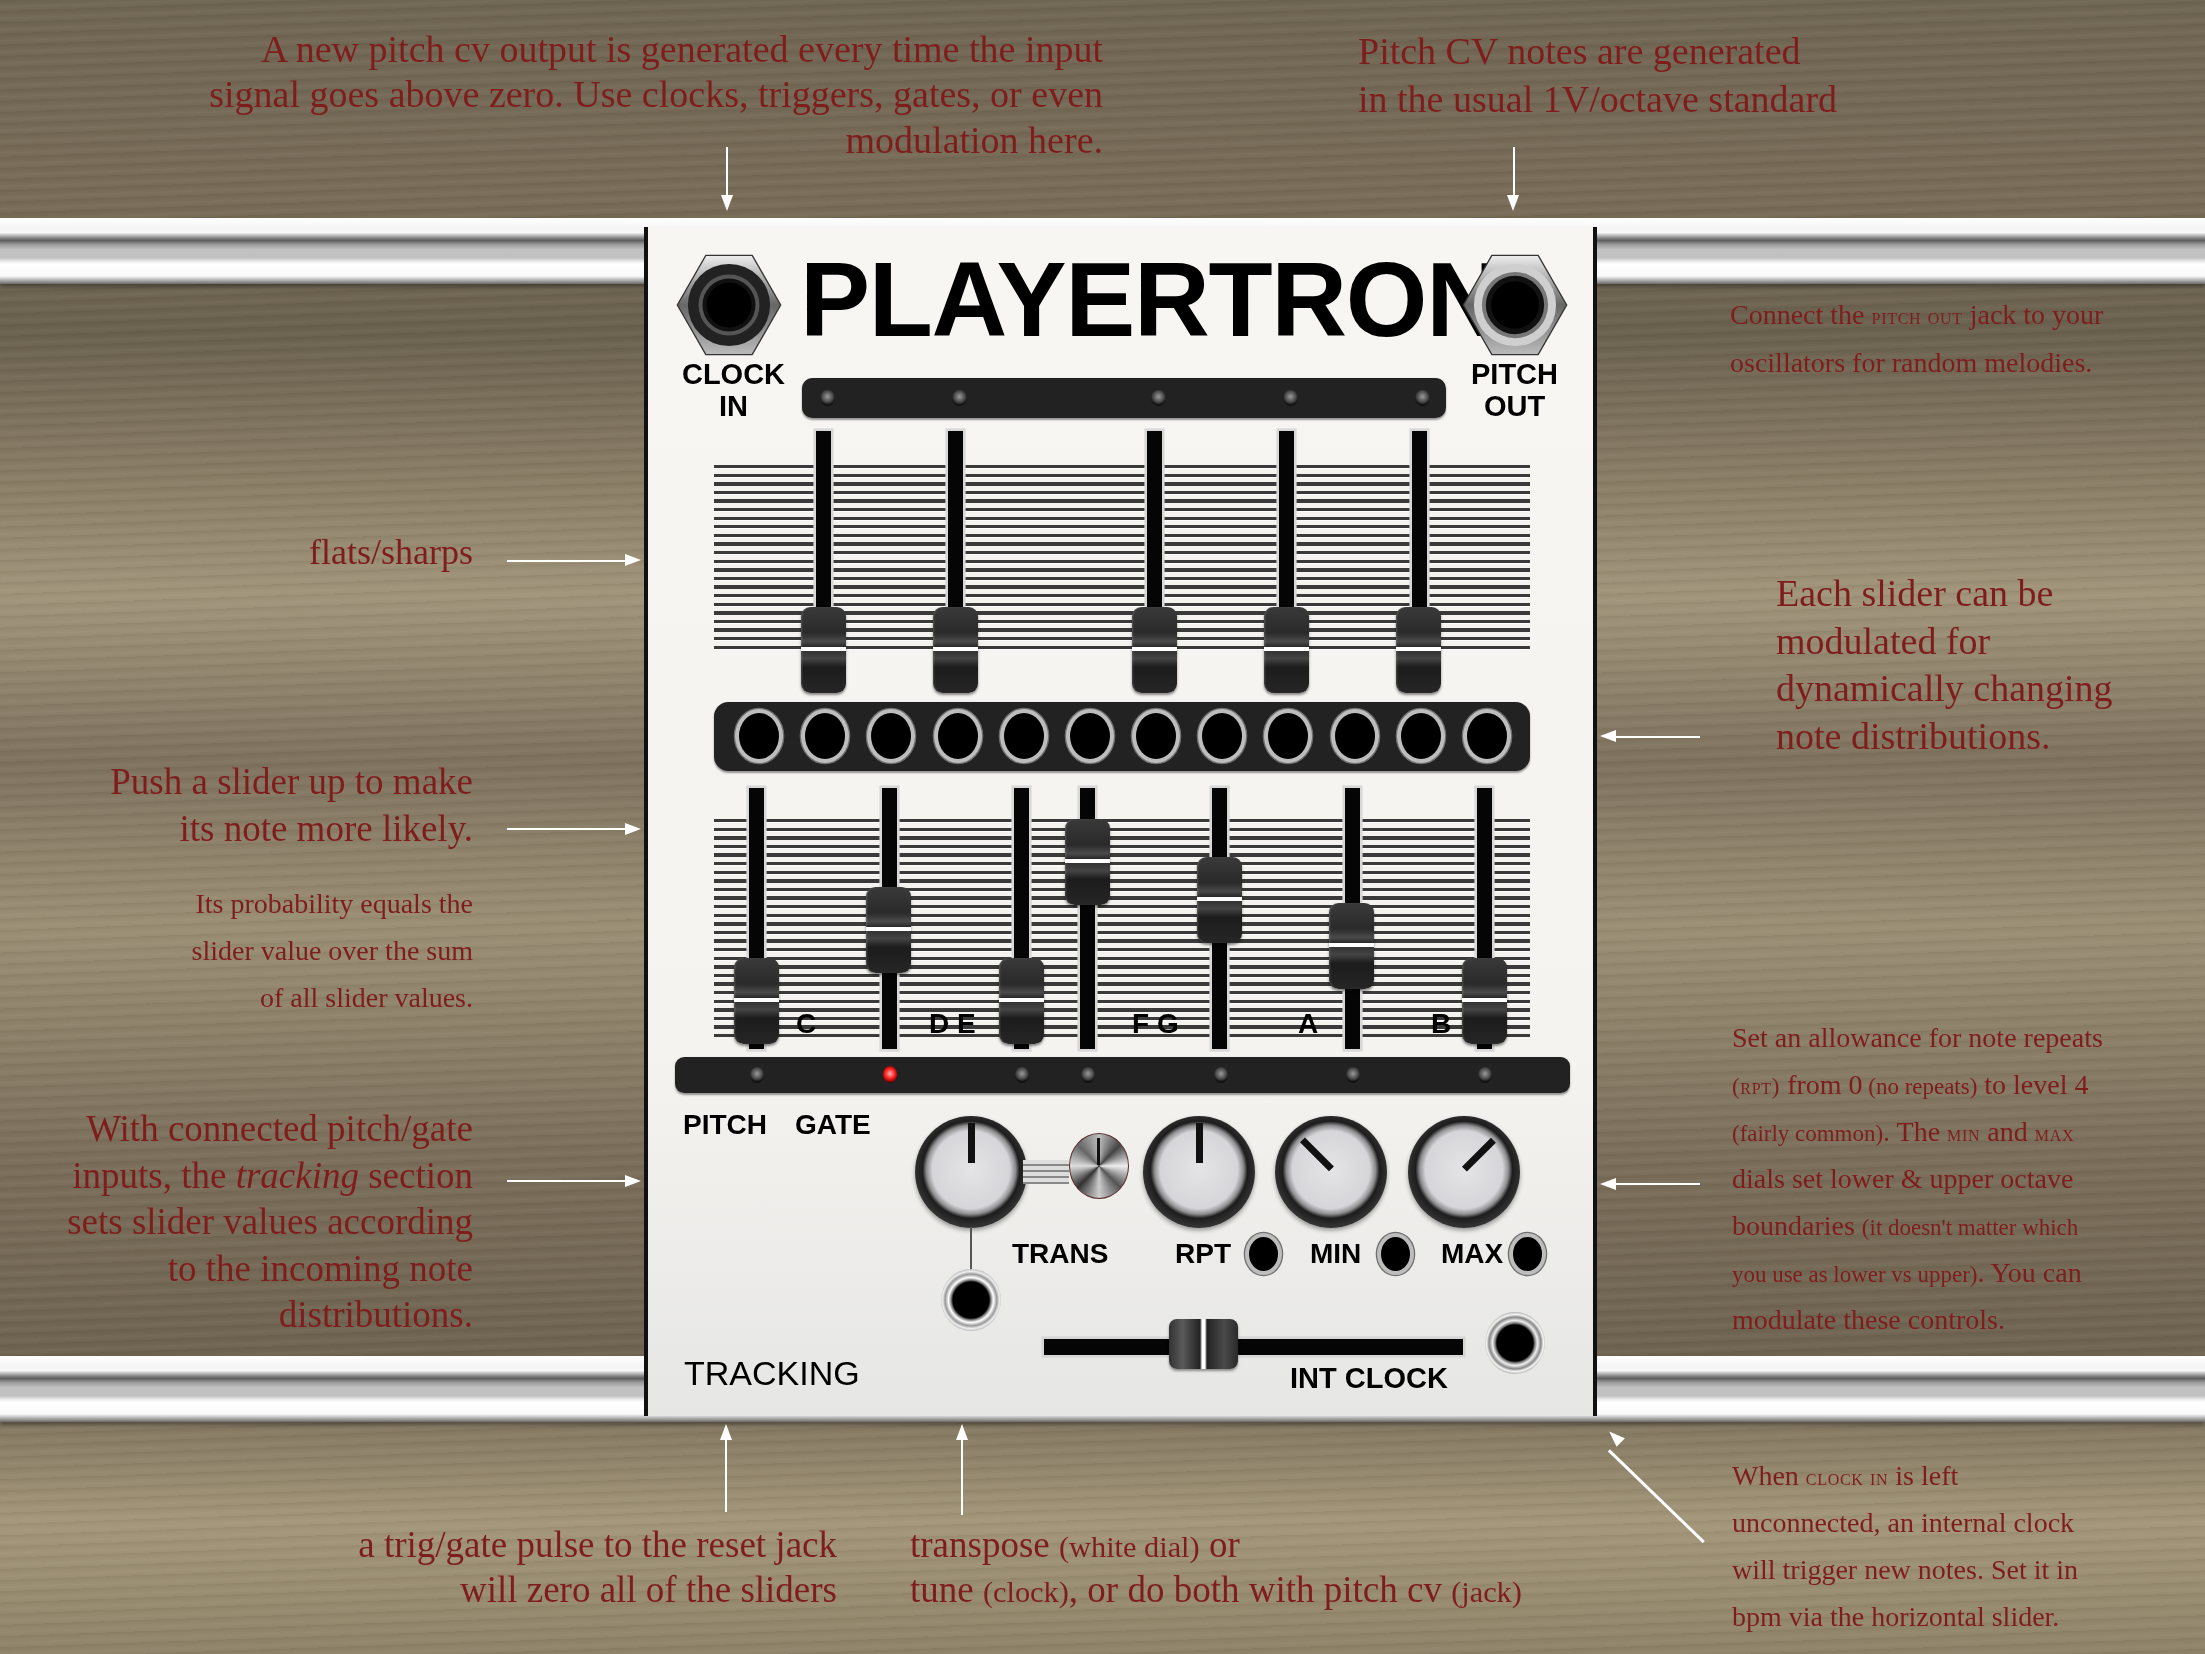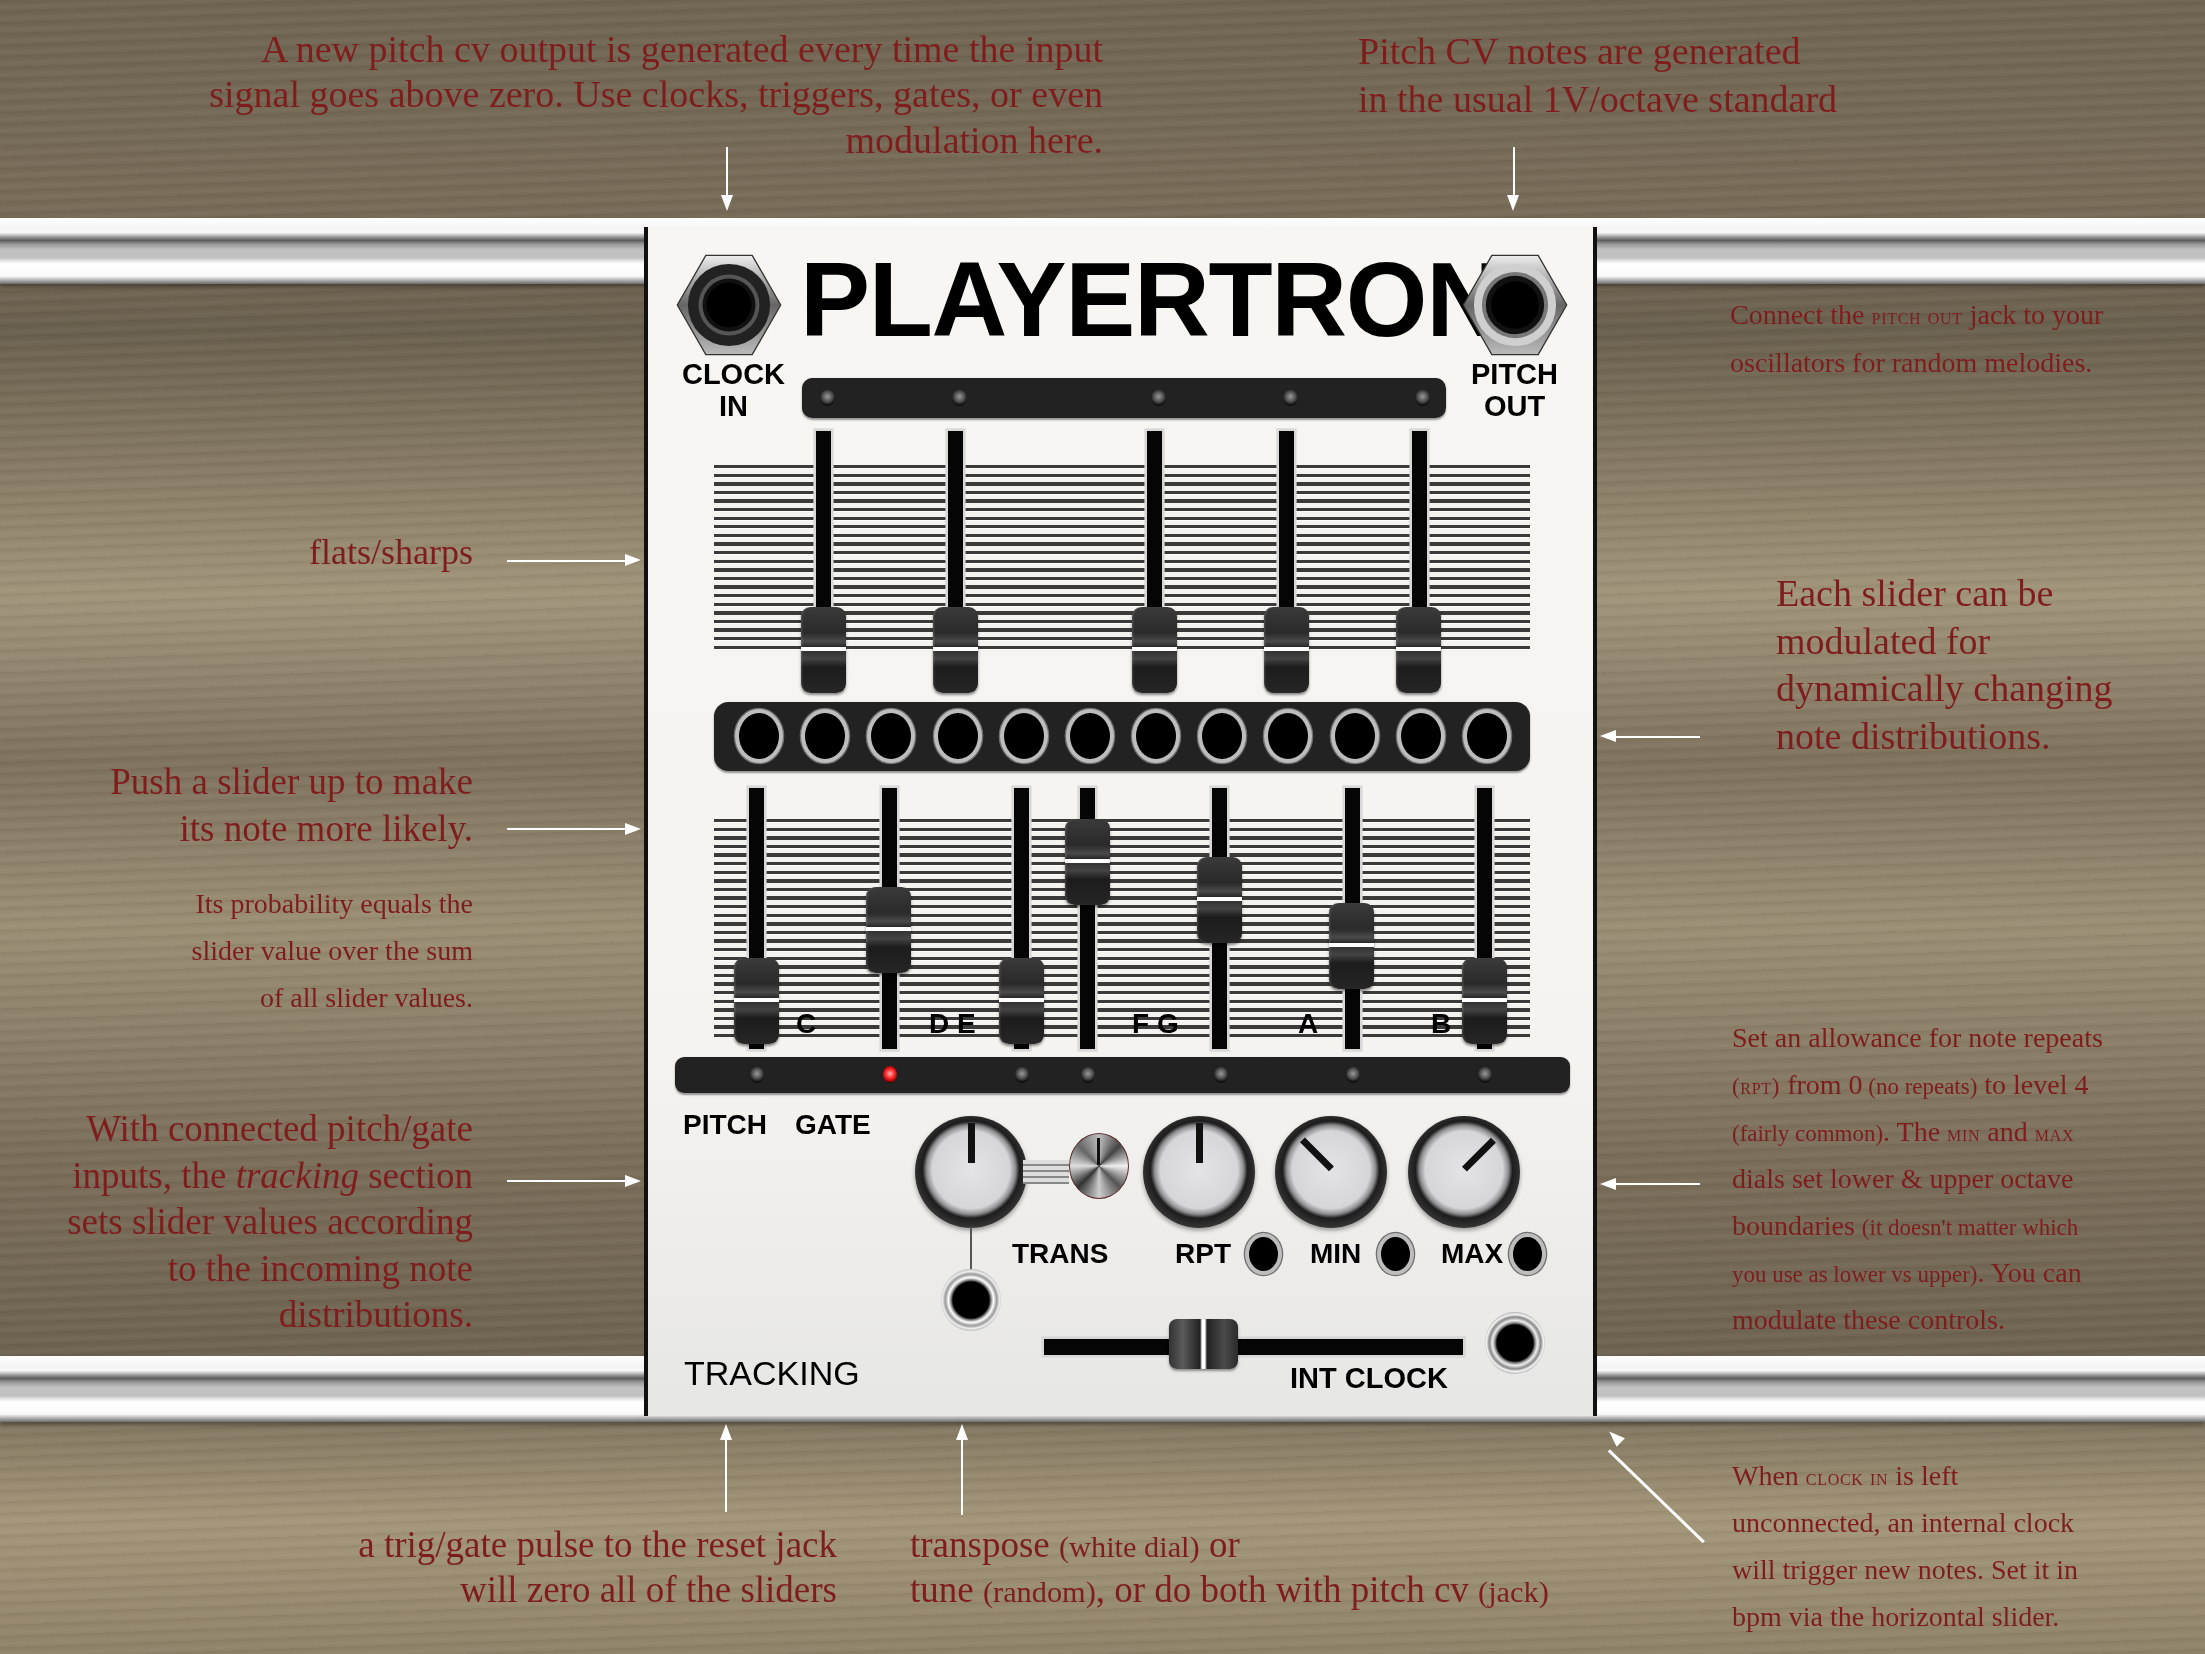--- a/index.html
+++ b/index.html
@@ -125,21 +125,21 @@
 
 <div class="note" style="right:1368px;top:1522px;font-size:37px;text-align:right;line-height:1.22;white-space:nowrap;">
   <div>a trig/gate pulse to the reset jack</div>
   <div>will zero all of the sliders</div>
 </div>
 <div class="arrow" style="left:725px;top:1436px;width:2px;height:76px;"></div>
 <div class="ah-u" style="left:720px;top:1424px;"></div>
 
 <div class="note" style="left:910px;top:1522px;font-size:37px;line-height:1.22;white-space:nowrap;">
   <div><span>transpose </span><span class="small">(white dial)</span><span> or</span></div>
-  <div><span>tune </span><span class="small">(random)</span><span>, or do both with pitch cv </span><span class="small">(jack)</span></div>
+  <div><span>tune </span><span class="small">(clock)</span><span>, or do both with pitch cv </span><span class="small">(jack)</span></div>
 </div>
 <div class="arrow" style="left:961px;top:1436px;width:2px;height:79px;"></div>
 <div class="ah-u" style="left:956px;top:1424px;"></div>
 
 <div class="arrow" style="left:1609px;top:1449px;width:132px;height:2.6px;transform:rotate(44deg);transform-origin:0 50%;"></div>
 <div class="ah-u" style="left:1609px;top:1429px;transform:rotate(-46deg);"></div>
 
 <div class="note" style="left:1732px;top:1452px;font-size:28px;line-height:1.68;white-space:nowrap;">
   <div><span>When </span><span class="sc">clock in</span><span> is left</span></div>
   <div>unconnected, an internal clock</div>

